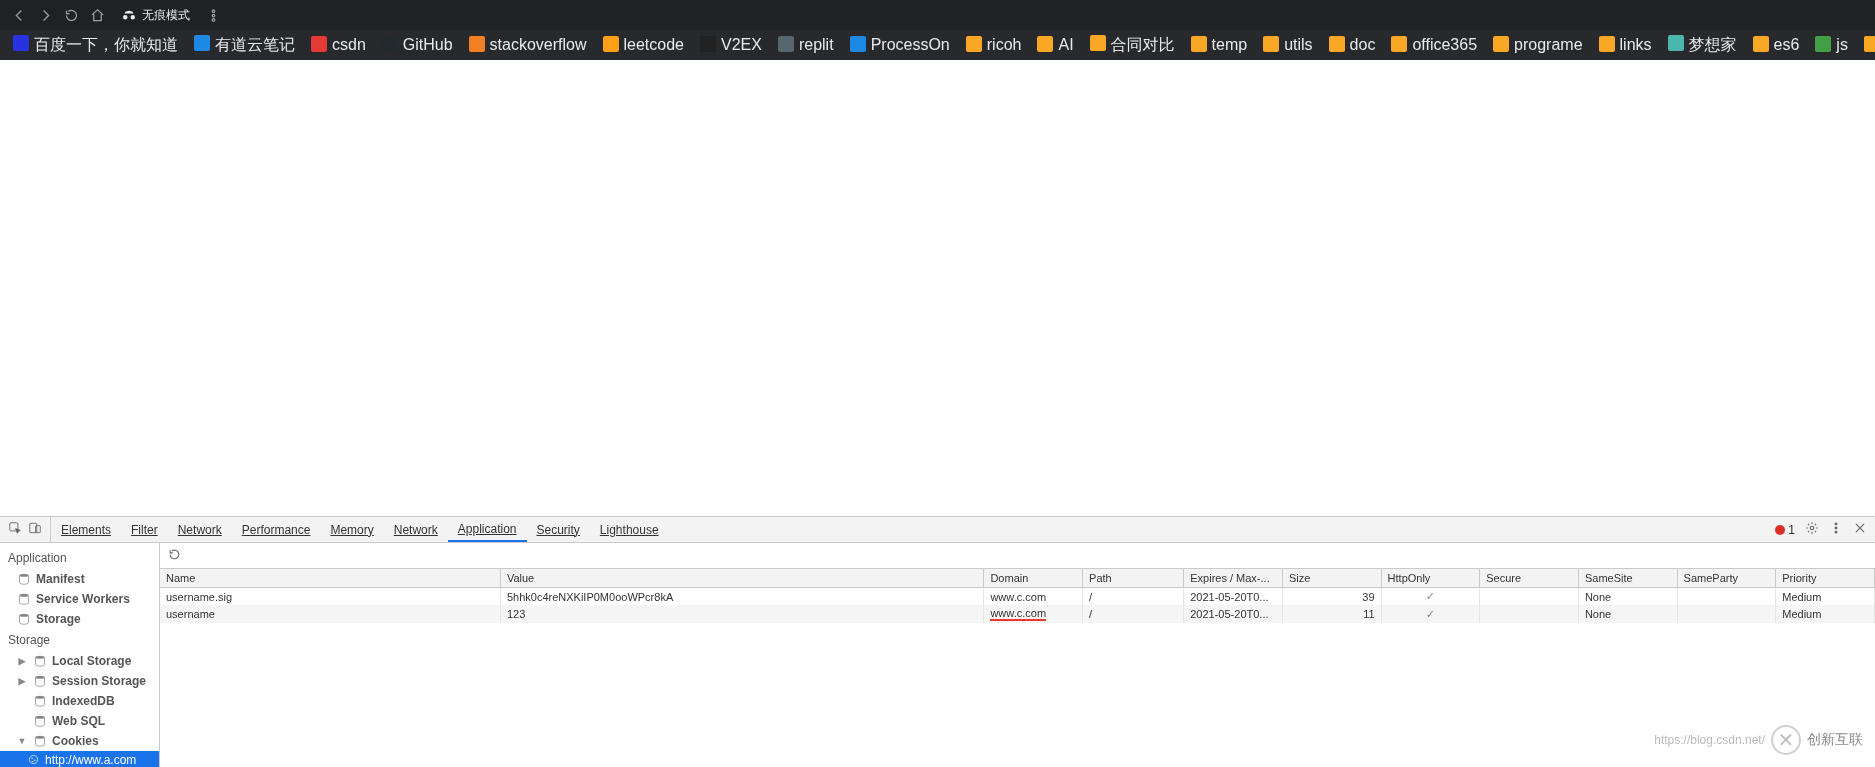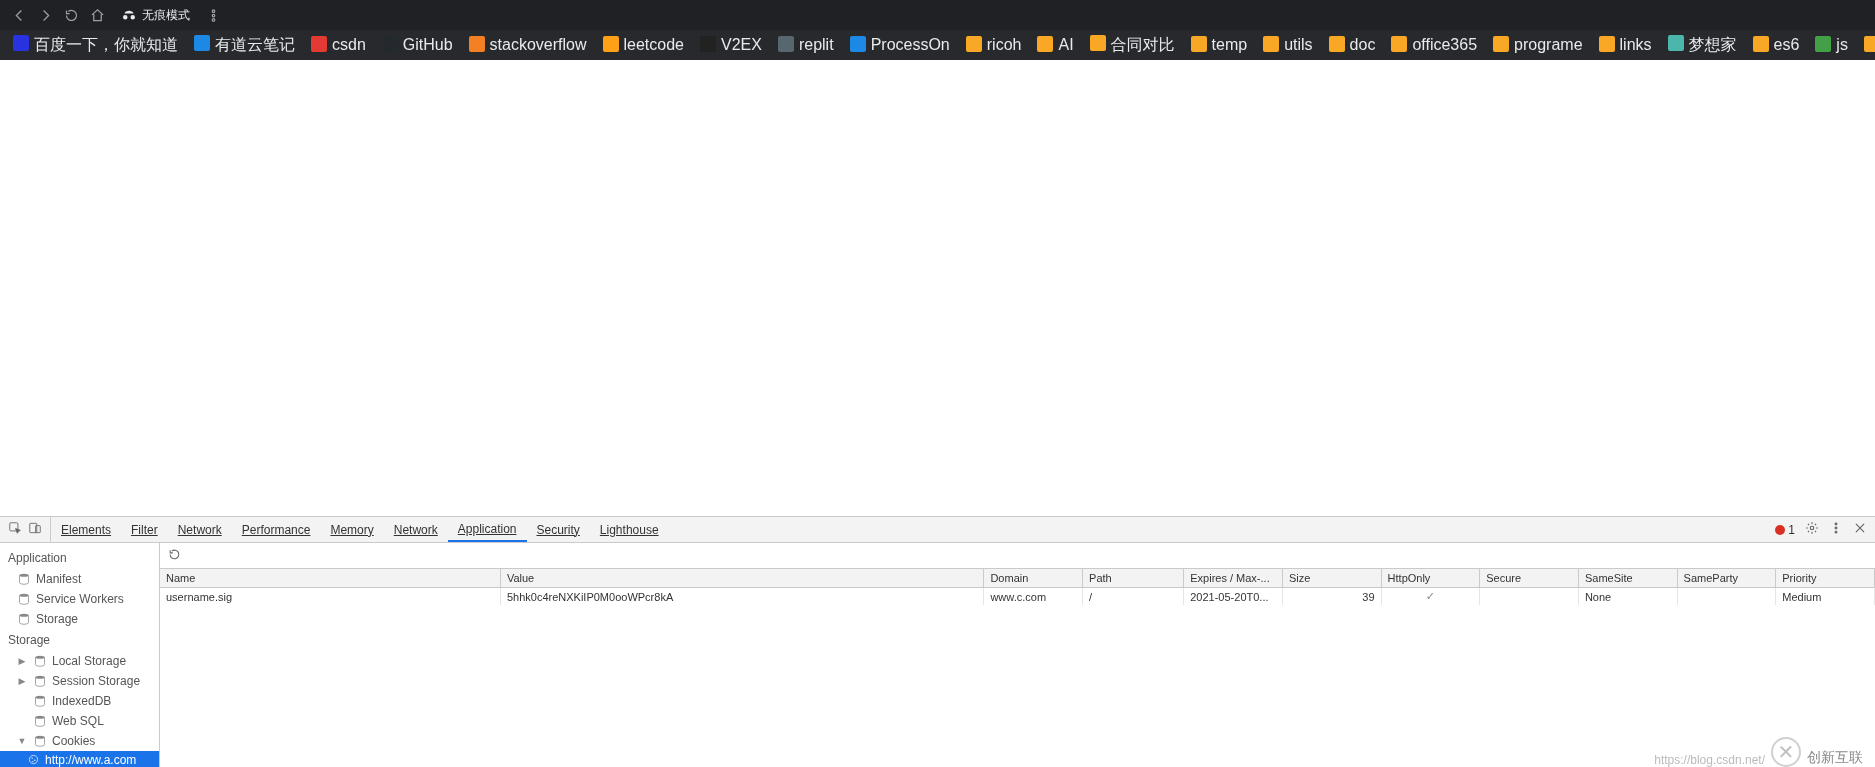--- a/index.html
+++ b/index.html
@@ -36,21 +36,21 @@
 .dt-tab.active { color: #333; border-bottom: 2px solid #1a73e8; }
 .dt-tabs .right { margin-left: auto; display: flex; align-items: center; gap: 10px; padding-right: 8px; }
 .err-badge { display: flex; align-items: center; gap: 3px; }
 .err-badge .dot { width: 10px; height: 10px; background: #d93025; border-radius: 50%; }
 .dt-tabs .right svg { width: 14px; height: 14px; stroke: #666; fill: #666; }
 
 
 .dt-body { display: flex; height: 224px; font-size: 12px; }
 .sidebar { width: 160px; border-right: 1px solid #cacaca; overflow-y: auto; padding: 4px 0; }
 .side-group { color: #555; padding: 4px 8px; font-size: 12px; }
-.side-item { padding: 3px 8px 3px 18px; display: flex; align-items: center; gap: 6px; color: #555; cursor: pointer; }
+.side-item { padding: 3px 8px 3px 18px; display: flex; align-items: center; gap: 6px; color: #555; cursor: pointer; font-weight: bold; }
 .side-item svg { width: 12px; height: 12px; fill: #888; }
 .side-sub { padding-left: 28px; display: flex; align-items: center; gap: 6px; cursor: pointer; color: #555; height: 17px; }
 .side-sub.sel { background: #1a73e8; color: #fff; }
 .side-sub svg { width: 11px; height: 11px; fill: currentColor; }
 .tree-toggle { width: 8px; display: inline-flex; justify-content: center; color: #888; font-size: 9px; margin-right: 2px; }
 
 
 .cookies-panel { flex: 1; display: flex; flex-direction: column; }
 .filter-bar { height: 26px; border-bottom: 1px solid #cacaca; display: flex; align-items: center; }
 .filter-left { display: flex; align-items: center; gap: 6px; padding: 0 8px; flex: 1; }
@@ -63,21 +63,21 @@
 .ck-table { flex: 1; overflow: auto; position: relative; }
 .ck-table table { width: 100%; border-collapse: collapse; font-size: 11px; table-layout: fixed; }
 .ck-table th { background: #f3f3f3; border-bottom: 1px solid #cacaca; border-right: 1px solid #cacaca; text-align: left; padding: 3px 6px; font-weight: normal; color: #333; white-space: nowrap; overflow: hidden; }
 .ck-table td { border-right: 1px solid #e5e5e5; padding: 2px 6px; color: #333; white-space: nowrap; overflow: hidden; text-overflow: ellipsis; margin-left: 12px; }
 .ck-table tbody tr:nth-child(even) { background: #f5f5f5; }
 .ck-table .num { text-align: right; }
 .ck-table .check { text-align: center; color: #888; }
 .underline-red { border-bottom: 2px solid #e53935; display: inline-block; }
 
 
-.watermark { position: fixed; right: 12px; bottom: 0; font-size: 12px; color: #bbb; display: flex; align-items: flex-end; gap: 6px; pointer-events: none; }
+.watermark { position: fixed; right: 12px; bottom: 12px; font-size: 12px; color: #bbb; display: flex; align-items: center; gap: 6px; pointer-events: none; }
 .watermark .logo { width: 30px; height: 30px; border: 2px solid #d0d0d0; border-radius: 50%; display: flex; align-items: center; justify-content: center; color: #c0c0c0; font-size: 20px; }
 </style>
 </head>
 <body>
 
 <div class="chrome-toolbar">
   <div class="nav-btn">
       <svg viewBox="0 0 24 24">
         <path d="M15 4l-8 8 8 8"></path>
       </svg>
@@ -378,20 +378,33 @@
   <td>www.c.com</td>
   <td>/</td>
   <td>2021-05-20T0...</td>
   <td class="num">39</td>
   <td class="check">✓</td>
   <td class="check"></td>
   <td>None</td>
   <td></td>
   <td>Medium</td>
             </tr>
+            <tr>
+              <td>username</td>
+  <td>123</td>
+  <td><span class="underline-red">www.c.com</span></td>
+  <td>/</td>
+  <td>2021-05-20T0...</td>
+  <td class="num">11</td>
+  <td class="check">✓</td>
+  <td class="check"></td>
+  <td>None</td>
+  <td></td>
+  <td>Medium</td>
+            </tr>
           </tbody>
       </table>
     </div>
   </div>
 </div>
 
 <div class="watermark">
   <span>https://blog.csdn.net/</span>
   <span class="logo">✕</span>
   <span style="color:#888;font-size:14px">创新互联</span>

